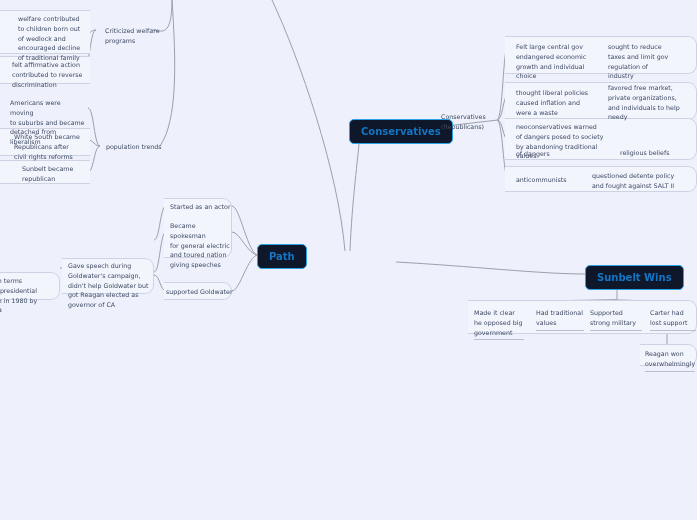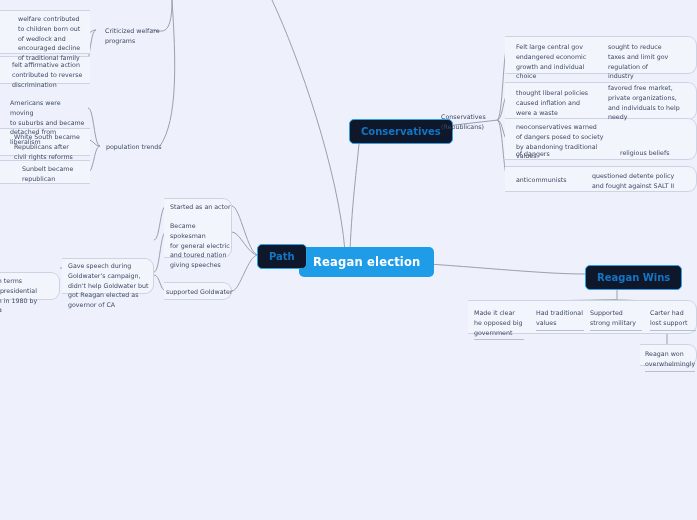--- a/index.html
+++ b/index.html
@@ -106,21 +106,20 @@
       <path d="M172,0 C172,40 160,30 152,30"></path>
       <path d="M96,30 C90,30 90,35 84,35"></path>
       <path d="M96,30 C90,30 90,68 84,68"></path>
       <path d="M172,0 C176,60 178,120 160,146"></path>
       <path d="M100,146 C94,146 94,108 88,108"></path>
       <path d="M100,146 C94,146 94,140 88,140"></path>
       <path d="M100,146 C94,146 94,172 88,172"></path>
     </g>
   </svg>
 
-  <div class="node central" style="left:299px;top:247px;">Reagan election</div>
 
   <div class="node main" style="left:349px;top:119px;">Conservatives</div>
 
   <div class="node lbl" style="left:441px;top:112px;width:58px;">Conservatives
 (Republicans)</div>
 
   <div class="node card open-left" style="left:505px;top:36px;width:192px;height:38px;"></div>
   <div class="node card open-left" style="left:505px;top:82px;width:192px;height:38px;"></div>
   <div class="node card open-left" style="left:505px;top:118px;width:192px;height:42px;"></div>
   <div class="node card open-left" style="left:505px;top:166px;width:192px;height:26px;"></div>
@@ -193,21 +192,21 @@
 Goldwater's campaign,
 didn't help Goldwater but
 got Reagan elected as
 governor of CA</div>
   <div class="node lbl" style="left:166px;top:287px;width:68px;">supported Goldwater</div>
   <div class="node lbl" style="left:-6px;top:276px;width:58px;">on terms
 e presidential
 on in 1980 by
 da</div>
 
-  <div class="node main" style="left:585px;top:265px;">Reagan Wins</div>
+  <div class="node main" style="left:585px;top:265px;">Sunbelt Wins</div>
 
   <div class="node card open-left" style="left:468px;top:300px;width:229px;height:34px;"></div>
   <div class="node card open-left" style="left:640px;top:344px;width:57px;height:22px;"></div>
 
   <div class="node leaf" style="left:474px;top:308px;width:50px;">Made it clear
 he opposed big
 government</div>
   <div class="node leaf" style="left:536px;top:308px;width:48px;">Had traditional
 values</div>
   <div class="node leaf" style="left:590px;top:308px;width:52px;">Supported

